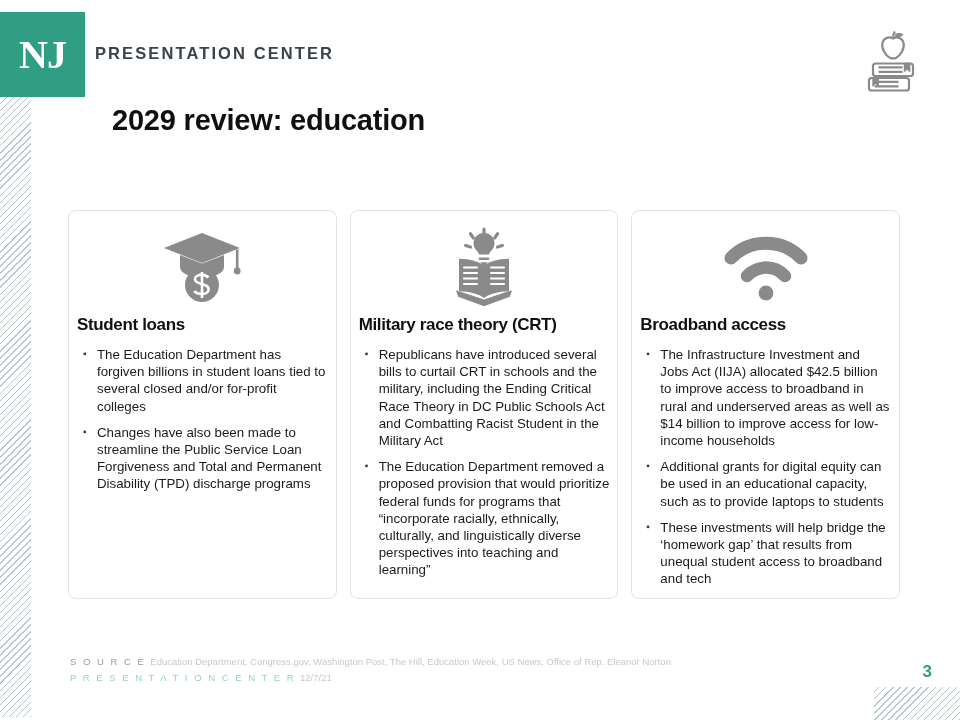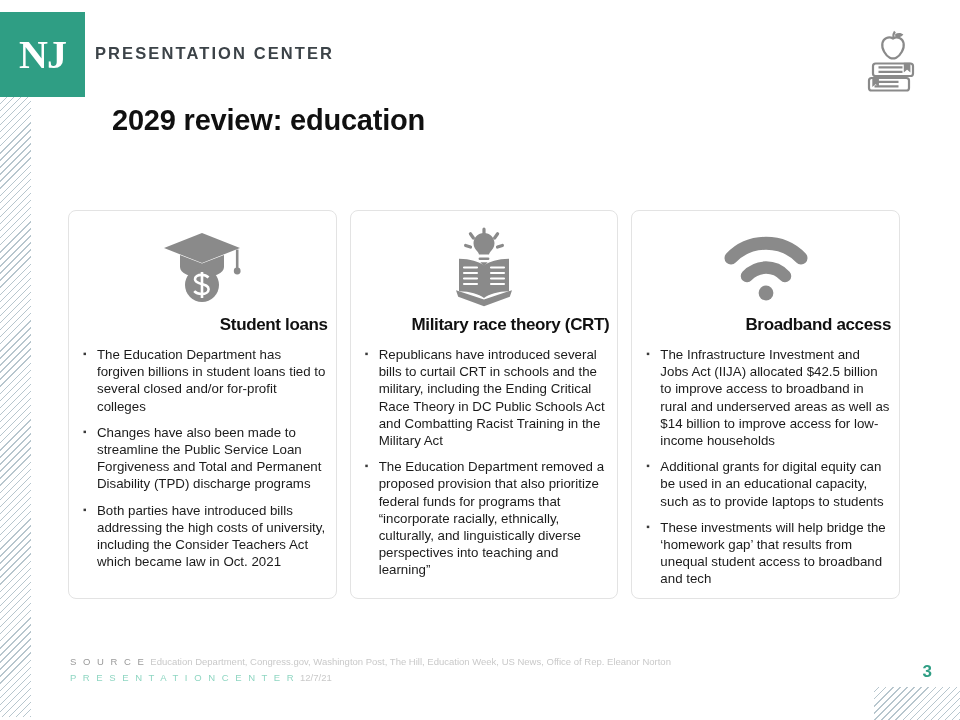--- a/index.html
+++ b/index.html
@@ -115,21 +115,21 @@
     display: flex;
     flex-direction: column;
   }
   .card-icon {
     height: 92px;
     display: flex;
     align-items: center;
     justify-content: center;
   }
   .card-title {
-    text-align: right;
+    text-align: left;
     font-size: 17px;
     font-weight: bold;
     color: #111111;
     letter-spacing: -0.35px;
     margin-top: 2px;
     margin-bottom: 11px;
   }
   .bullets {
     margin: 0;
     padding: 0;
@@ -228,21 +228,20 @@
         <g fill="none" stroke="#ffffff" stroke-width="2.6">
           <path d="M48.5 50.5c-1.6-1.6-4.1-2.6-6.9-2.6-3.9 0-6.6 1.8-6.6 4.4 0 6 13.6 3.4 13.6 9.9 0 2.8-3 4.8-7 4.8-3.1 0-5.7-1.1-7.4-2.9"></path>
           <path d="M42 45v26"></path>
         </g>
       </svg>
     </div>
     <div class="card-title">Student loans</div>
     <ul class="bullets">
       <li>The Education Department has forgiven billions in student loans tied to several closed and/or for-profit colleges</li>
       <li>Changes have also been made to streamline the Public Service Loan Forgiveness and Total and Permanent Disability (TPD) discharge programs</li>
-      <li>Both parties have introduced bills addressing the high costs of university, including the Consider Teachers Act which became law in Oct. 2021</li>
     </ul>
   </div>
 
   <div class="card">
     <div class="card-icon">
       <svg width="80" height="80" viewBox="0 0 80 80">
         <g fill="#8a8a8a">
           <path d="M40 6c-6 0-10.5 4.6-10.5 10.3 0 4 2.3 6.5 3.9 8.3.9 1 1.4 1.9 1.6 2.9h10c.2-1 .7-1.9 1.6-2.9 1.6-1.8 3.9-4.3 3.9-8.3C50.5 10.6 46 6 40 6z"></path>
           <rect x="34.6" y="30.4" width="10.8" height="2.6" rx="1.2"></rect>
           <path d="M36.4 35.3h7.2L40 39.6z"></path>
@@ -252,22 +251,22 @@
           <path d="M12 63.2l28 9.4 28-9.4-2.2 6.6L40 79.2 14.2 69.8z"></path>
         </g>
         <g stroke="#ffffff" stroke-width="2.1" fill="none" stroke-linecap="round">
           <path d="M20 40.5h13M20 46h13M20 51.5h13M20 57h13"></path>
           <path d="M47 40.5h13M47 46h13M47 51.5h13M47 57h13"></path>
         </g>
       </svg>
     </div>
     <div class="card-title">Military race theory (CRT)</div>
     <ul class="bullets">
-      <li>Republicans have introduced several bills to curtail CRT in schools and the military, including the Ending Critical Race Theory in DC Public Schools Act and Combatting Racist Training in the Military Act</li>
-      <li>The Education Department removed a proposed provision that also prioritize federal funds for programs that “incorporate racially, ethnically, culturally, and linguistically diverse perspectives into teaching and learning”</li>
+      <li>Republicans have introduced several bills to curtail CRT in schools and the military, including the Ending Critical Race Theory in DC Public Schools Act and Combatting Racist Student in the Military Act</li>
+      <li>The Education Department removed a proposed provision that would prioritize federal funds for programs that “incorporate racially, ethnically, culturally, and linguistically diverse perspectives into teaching and learning”</li>
     </ul>
   </div>
 
   <div class="card">
     <div class="card-icon">
       <svg width="90" height="72" viewBox="0 0 90 72">
         <g fill="none" stroke="#8a8a8a" stroke-linecap="round">
           <path d="M10 27c9.4-9.8 21.6-14.7 35-14.7S70.6 17.2 80 27" stroke-width="13"></path>
           <path d="M26 45c5.3-5.6 12-8.4 19-8.4s13.7 2.8 19 8.4" stroke-width="12.5"></path>
         </g>

